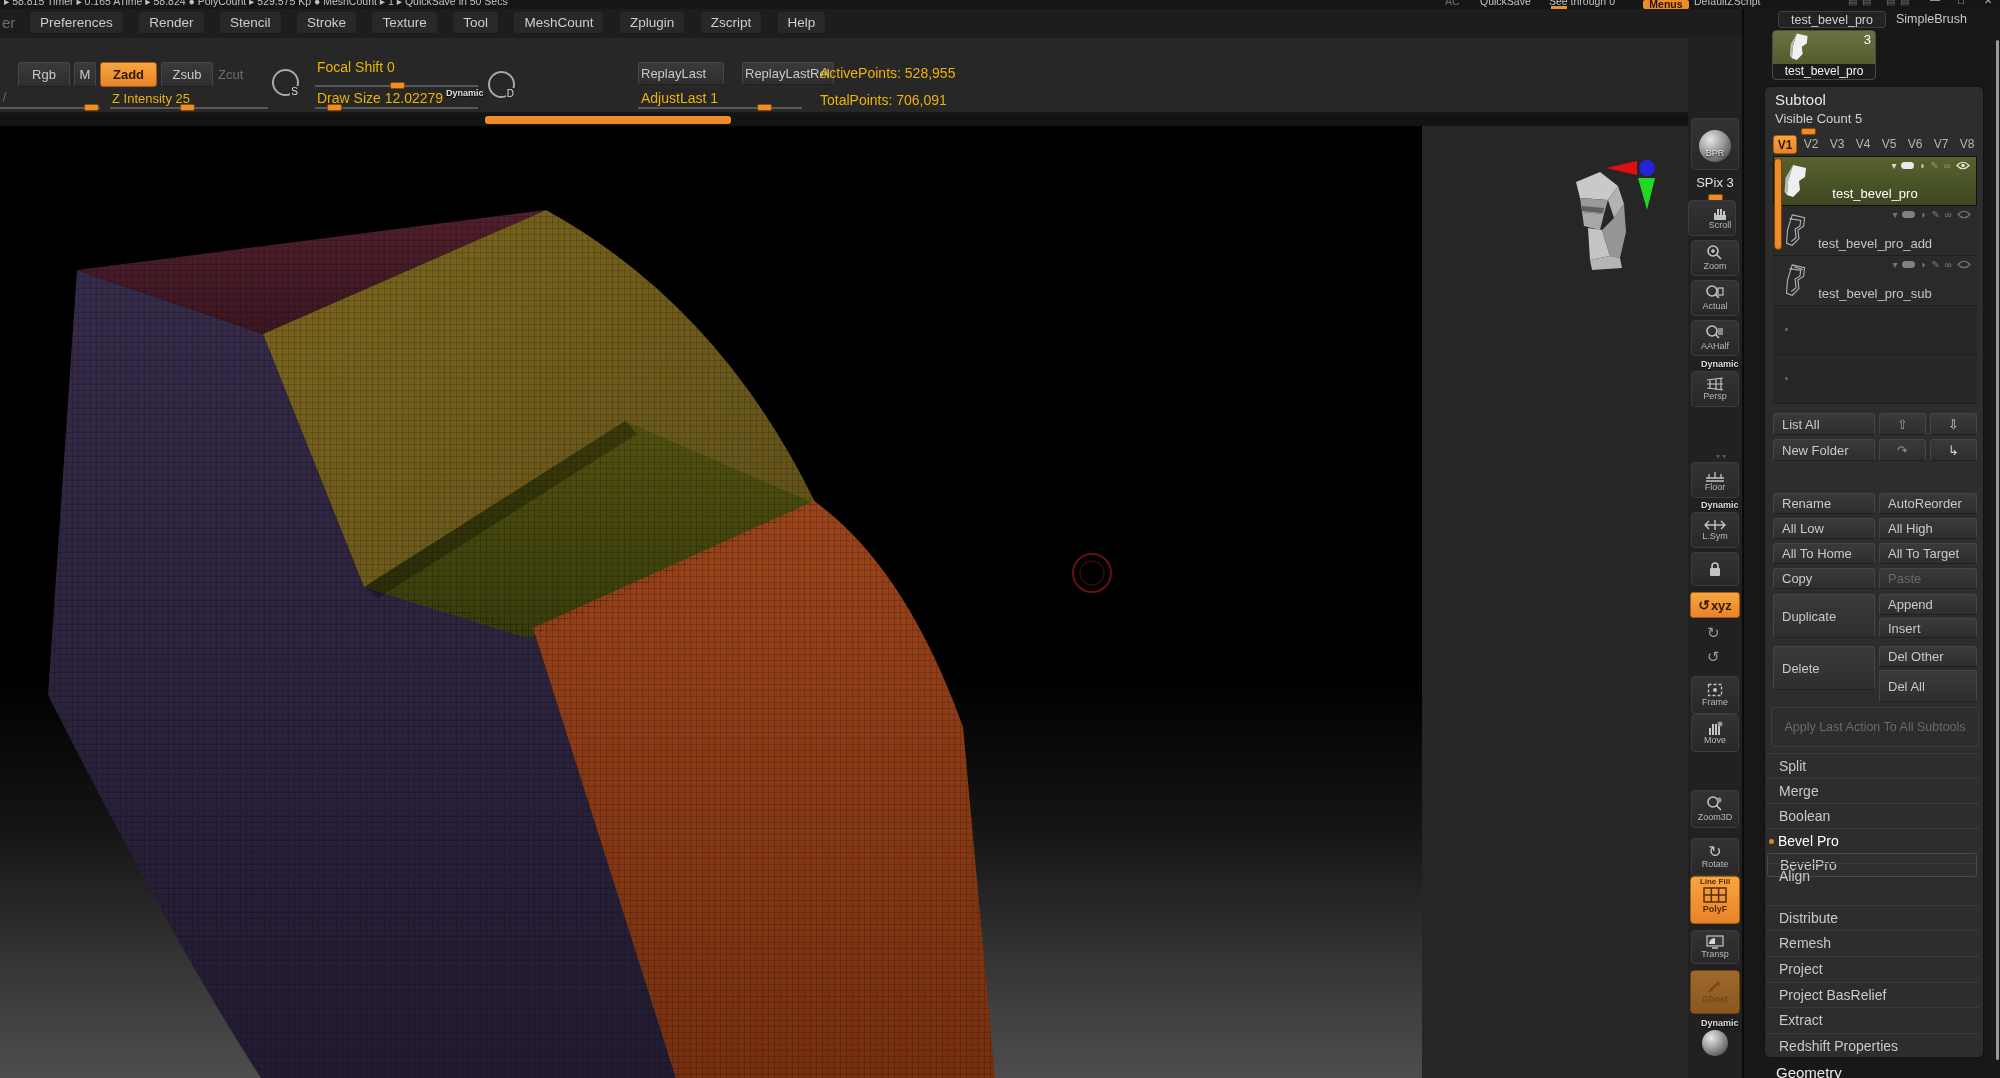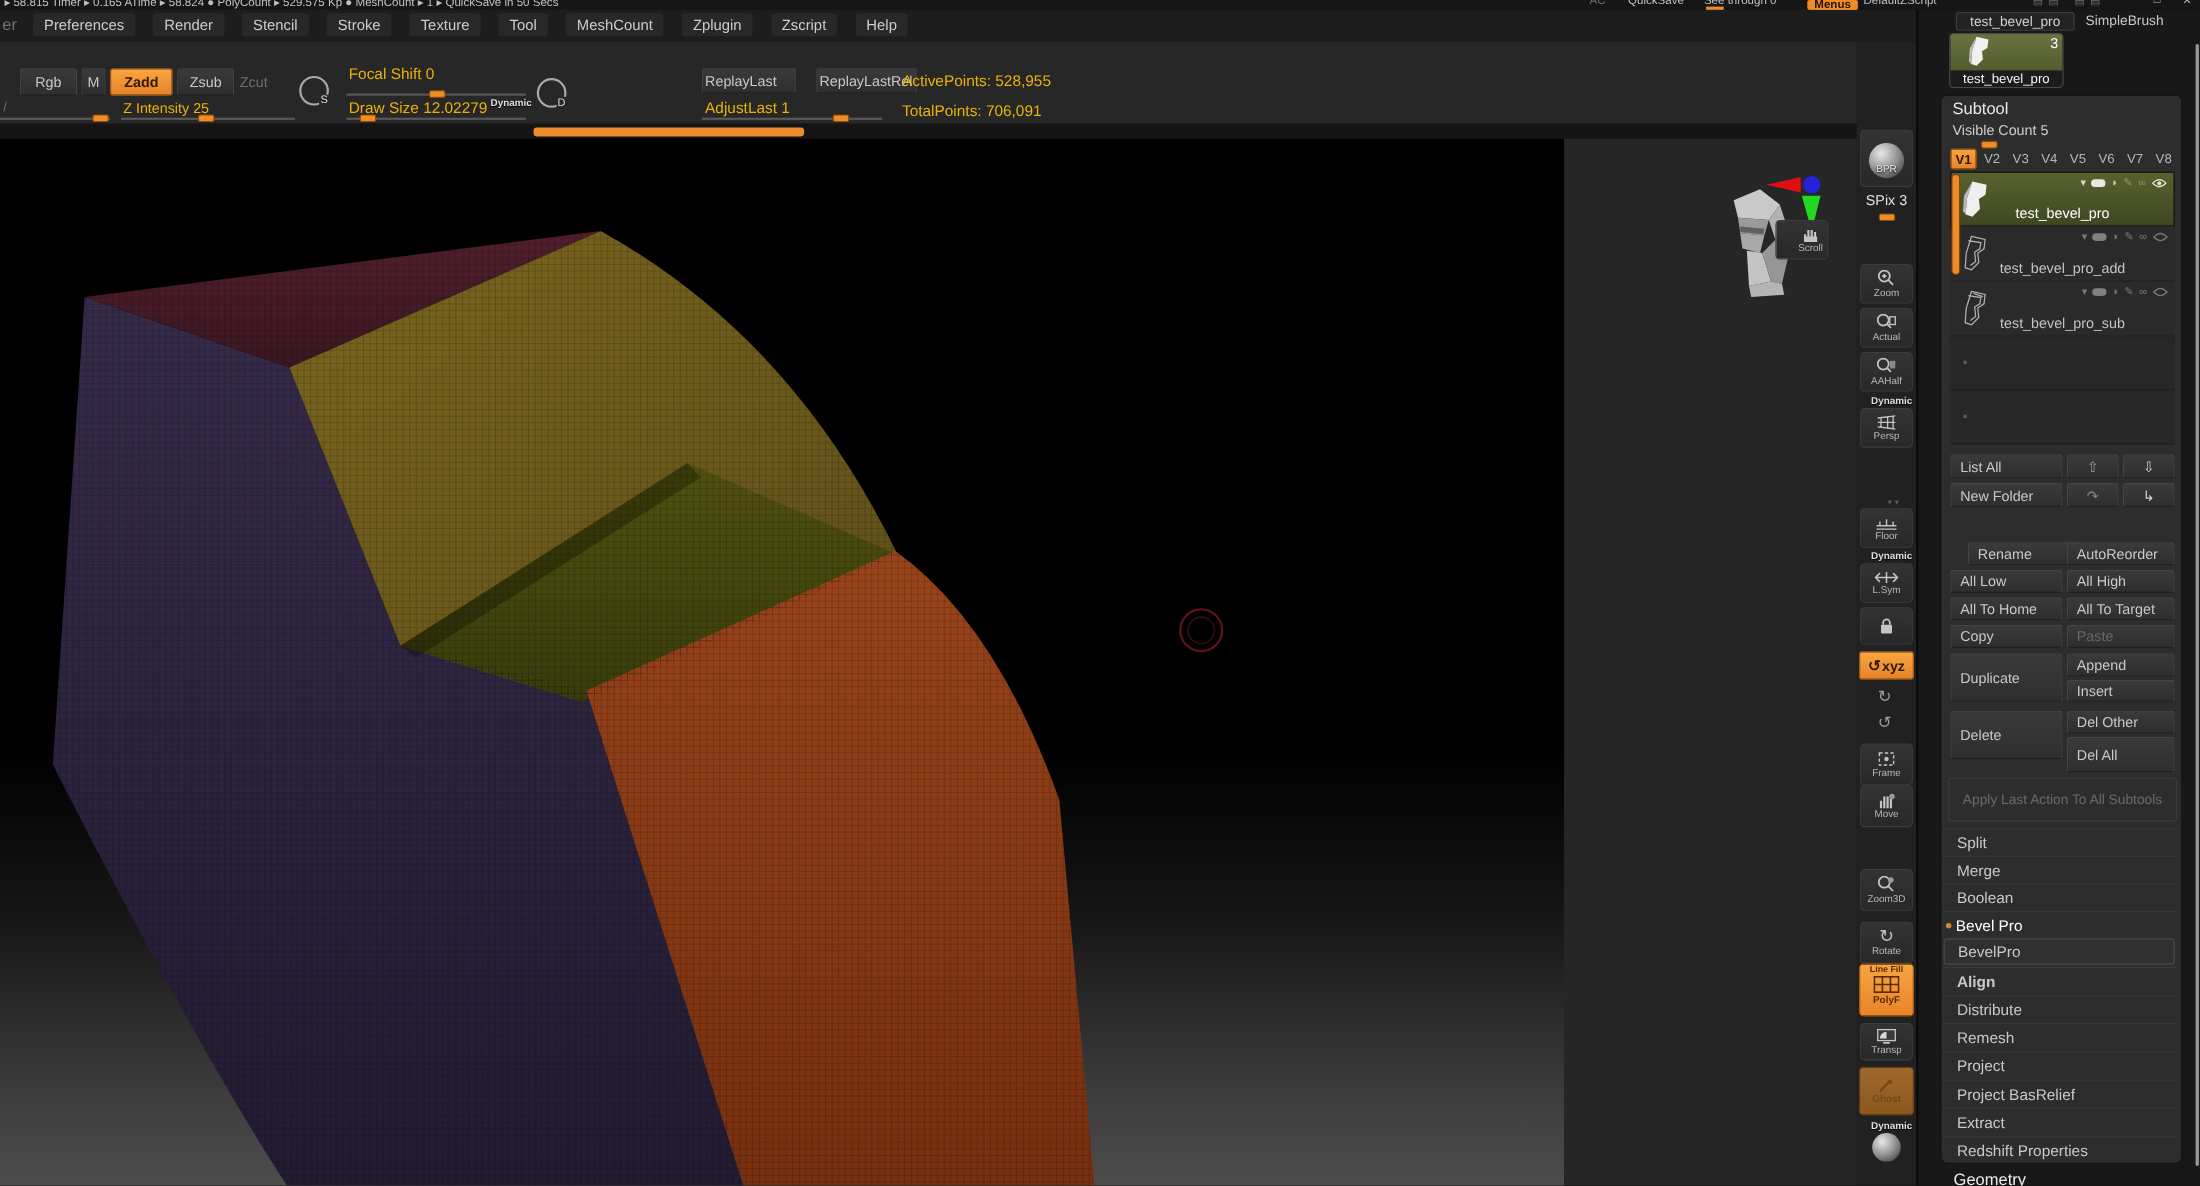--- a/index.html
+++ b/index.html
@@ -189,21 +189,21 @@
 
   <div class="a tile" style="left:1691px;top:118px;width:48px;height:52px;">
     <div class="ball" style="width:32px;height:32px;"></div>
     <span class="shlbl" style="margin-top:-14px;color:#e6e6e6;text-shadow:0 1px 2px #000;">BPR</span>
   </div>
   <div class="a" style="left:1688px;top:173px;width:54px;text-align:center;">
     <span style="font-size:13px;color:#e0e0e0;">SPix 3</span>
     <div class="hd" style="margin:3px auto 0;"></div>
   </div>
 
-  <div class="a tile" style="left:1614px;top:200px;width:48px;height:36px;padding-left:16px;">
+  <div class="a tile" style="left:1688px;top:200px;width:48px;height:36px;padding-left:16px;">
     <svg width="18" height="14" viewBox="0 0 18 14">
       <path d="M4 14 V7 M7 14 V3 M10 14 V3 M13 14 V5" stroke="#c4c4c4" stroke-width="2" fill="none"></path>
       <rect x="3" y="9" width="12" height="5" fill="#c4c4c4"></rect>
     </svg>
     <span class="shlbl">Scroll</span>
   </div>
   <div class="a tile" style="left:1691px;top:240px;width:48px;height:36px;">
     <svg width="18" height="16" viewBox="0 0 18 16">
       <circle cx="7" cy="6" r="5" fill="none" stroke="#c4c4c4" stroke-width="1.6"></circle>
       <path d="M5 6 h4 M7 4 v4 M10.5 9.5 L15 14" stroke="#c4c4c4" stroke-width="1.6" fill="none"></path>
@@ -415,21 +415,21 @@
       <span style="font-size:13px;color:#cfcfcf;">⇩</span>
     </div>
     <div class="a btn" style="left:8px;top:352px;width:102px;height:22px;">New Folder</div>
     <div class="a btn c" style="left:114px;top:352px;width:47px;height:22px;">
       <span style="font-size:13px;color:#8a8a8a;">↷</span>
     </div>
     <div class="a btn c" style="left:165px;top:352px;width:47px;height:22px;">
       <span style="font-size:13px;color:#cfcfcf;">↳</span>
     </div>
 
-    <div class="a btn gridbtn" style="left:24px;top:406px;width:102px;height:21px;">Rename</div>
+    <div class="a btn gridbtn" style="left:8px;top:406px;width:102px;height:21px;">Rename</div>
     <div class="a btn gridbtn" style="left:114px;top:406px;width:98px;height:21px;">AutoReorder</div>
     <div class="a btn gridbtn" style="left:8px;top:431px;width:102px;height:21px;">All Low</div>
     <div class="a btn gridbtn" style="left:114px;top:431px;width:98px;height:21px;">All High</div>
     <div class="a btn gridbtn" style="left:8px;top:456px;width:102px;height:21px;">All To Home</div>
     <div class="a btn gridbtn" style="left:114px;top:456px;width:98px;height:21px;">All To Target</div>
     <div class="a btn gridbtn" style="left:8px;top:481px;width:102px;height:21px;">Copy</div>
     <div class="a btn gridbtn dim" style="left:114px;top:481px;width:98px;height:21px;color:#686868;">Paste</div>
     <div class="a btn gridbtn" style="left:8px;top:507px;width:102px;height:44px;">Duplicate</div>
     <div class="a btn gridbtn" style="left:114px;top:507px;width:98px;height:21px;">Append</div>
     <div class="a btn gridbtn" style="left:114px;top:531px;width:98px;height:20px;">Insert</div>
@@ -443,21 +443,21 @@
     <div class="oprow" style="top:666px;">Split</div>
     <div class="oprow" style="top:691px;">Merge</div>
     <div class="oprow" style="top:716px;">Boolean</div>
     <div class="oprow" style="top:741px;color:#fff;padding-left:10px;">
       <span style="width:5px;height:5px;border-radius:50%;background:#d98334;display:inline-block;margin-right:4px;margin-left:-8px;"></span>
       <span>Bevel Pro</span>
     </div>
     <div class="oprow" style="top:766px;height:24px;border:1px solid #4a4a4a;border-radius:3px;width:210px;background:#2f2f2f;">
       <span>BevelPro</span>
     </div>
-    <div class="oprow" style="top:792px;font-weight:bold;">Align</div>
+    <div class="oprow" style="top:776px;">Align</div>
     <div class="oprow" style="top:818px;">Distribute</div>
     <div class="oprow" style="top:843px;">Remesh</div>
     <div class="oprow" style="top:869px;">Project</div>
     <div class="oprow" style="top:895px;">Project BasRelief</div>
     <div class="oprow" style="top:920px;">Extract</div>
     <div class="oprow" style="top:946px;">Redshift Properties</div>
   </div>
 
   <div class="a" style="left:1776px;top:1064px;color:#ececec;font-size:15px;">Geometry</div>
 

